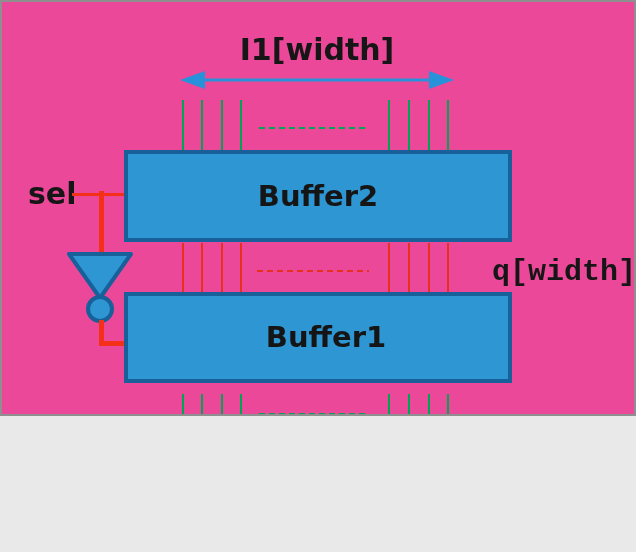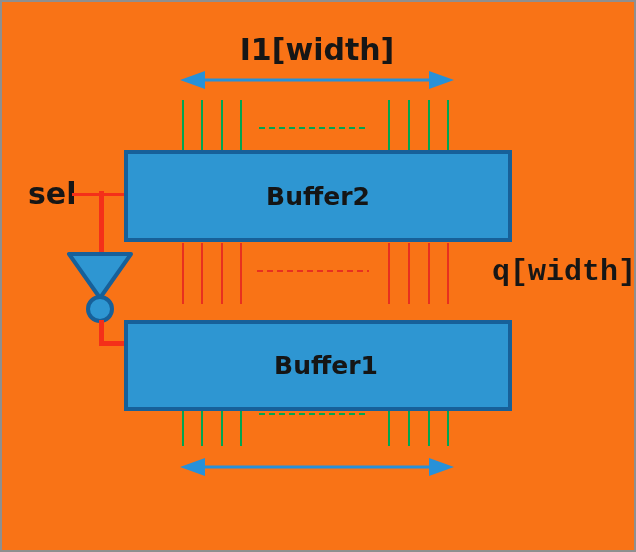--- a/index.html
+++ b/index.html
@@ -1,39 +1,39 @@
 <!DOCTYPE html>
 <html style="--buffer-fill: #2e96d2; --buffer-border: #176099; --bus-input-color: #00a551; --bus-output-color: #e8301f; --arrow-color: #2791d9; --select-wire-color: #f43019; --text-color: #161616;"><head>
 <meta charset="utf-8">
 <style>
   html,body{margin:0;padding:0;background:#e9e9e9;}
   body{width:636px;height:552px;font-family:"DejaVu Sans","Liberation Sans",sans-serif;}
 
   .canvas{
-    position:relative;width:636px;height:552px;box-sizing:border-box;
-    background:#f97316;border:2px solid #8f8f8f;overflow:hidden;
+    position:relative;width:636px;height:416px;box-sizing:border-box;
+    background:#ec4899;border:2px solid #8f8f8f;overflow:hidden;
   }
 
   .lbl{
     position:absolute;font-weight:700;font-size:30px;line-height:1;
     color:var(--text-color,#161616);letter-spacing:0px;white-space:nowrap;
   }
   .lbl.center{transform:translateX(-50%);}
 
   
   .buffer{
     position:absolute;left:122px;width:388px;box-sizing:border-box;
     background:var(--buffer-fill,#2e96d2);
     border:4px solid var(--buffer-border,#176099);
     display:flex;align-items:center;justify-content:center;
     z-index:3;
   }
-  .buffer span{font-weight:700;font-size:25px;color:#151515;line-height:1;}
+  .buffer span{font-weight:700;font-size:29px;color:#151515;line-height:1;}
   .buffer.b2{top:148px;height:92px;}
-  .buffer.b1{top:318px;height:91px;padding-left:16px;}
+  .buffer.b1{top:290px;height:91px;padding-left:16px;}
 
   
   .busline{position:absolute;width:2px;z-index:1;}
 
   
   .ellipsis{position:absolute;height:2px;z-index:1;}
   .ellipsis.green{background:repeating-linear-gradient(90deg,var(--bus-input-color,#00a551) 0 6px,transparent 6px 10px);}
   .ellipsis.red{background:repeating-linear-gradient(90deg,var(--bus-output-color,#e8301f) 0 6px,transparent 6px 10px);}
   .ellipsis.e-top{left:257px;top:125px;width:110px;}
   .ellipsis.e-mid{left:255px;top:268px;width:112px;}

